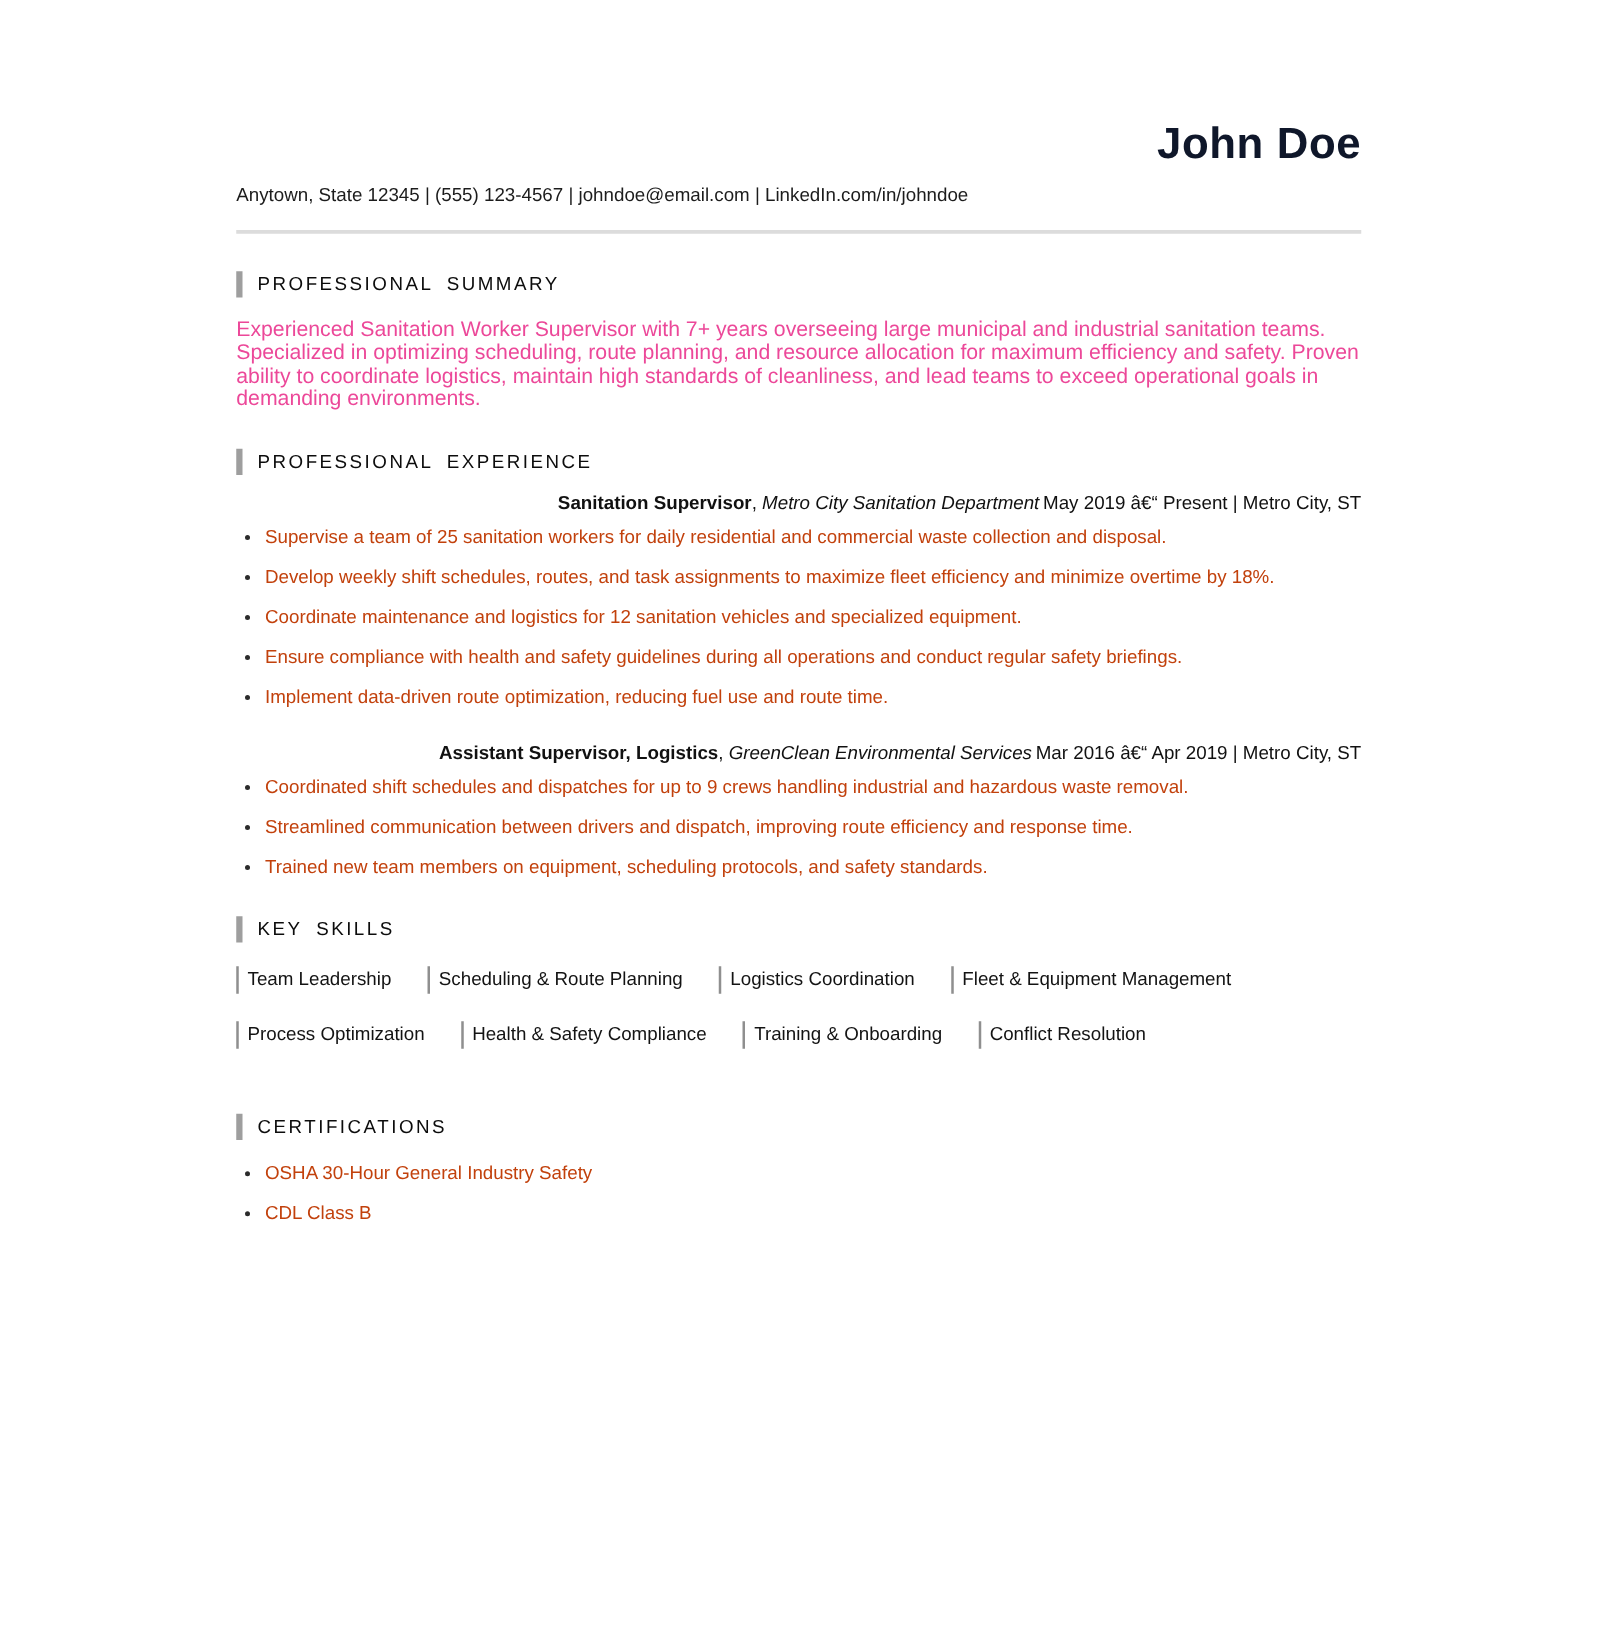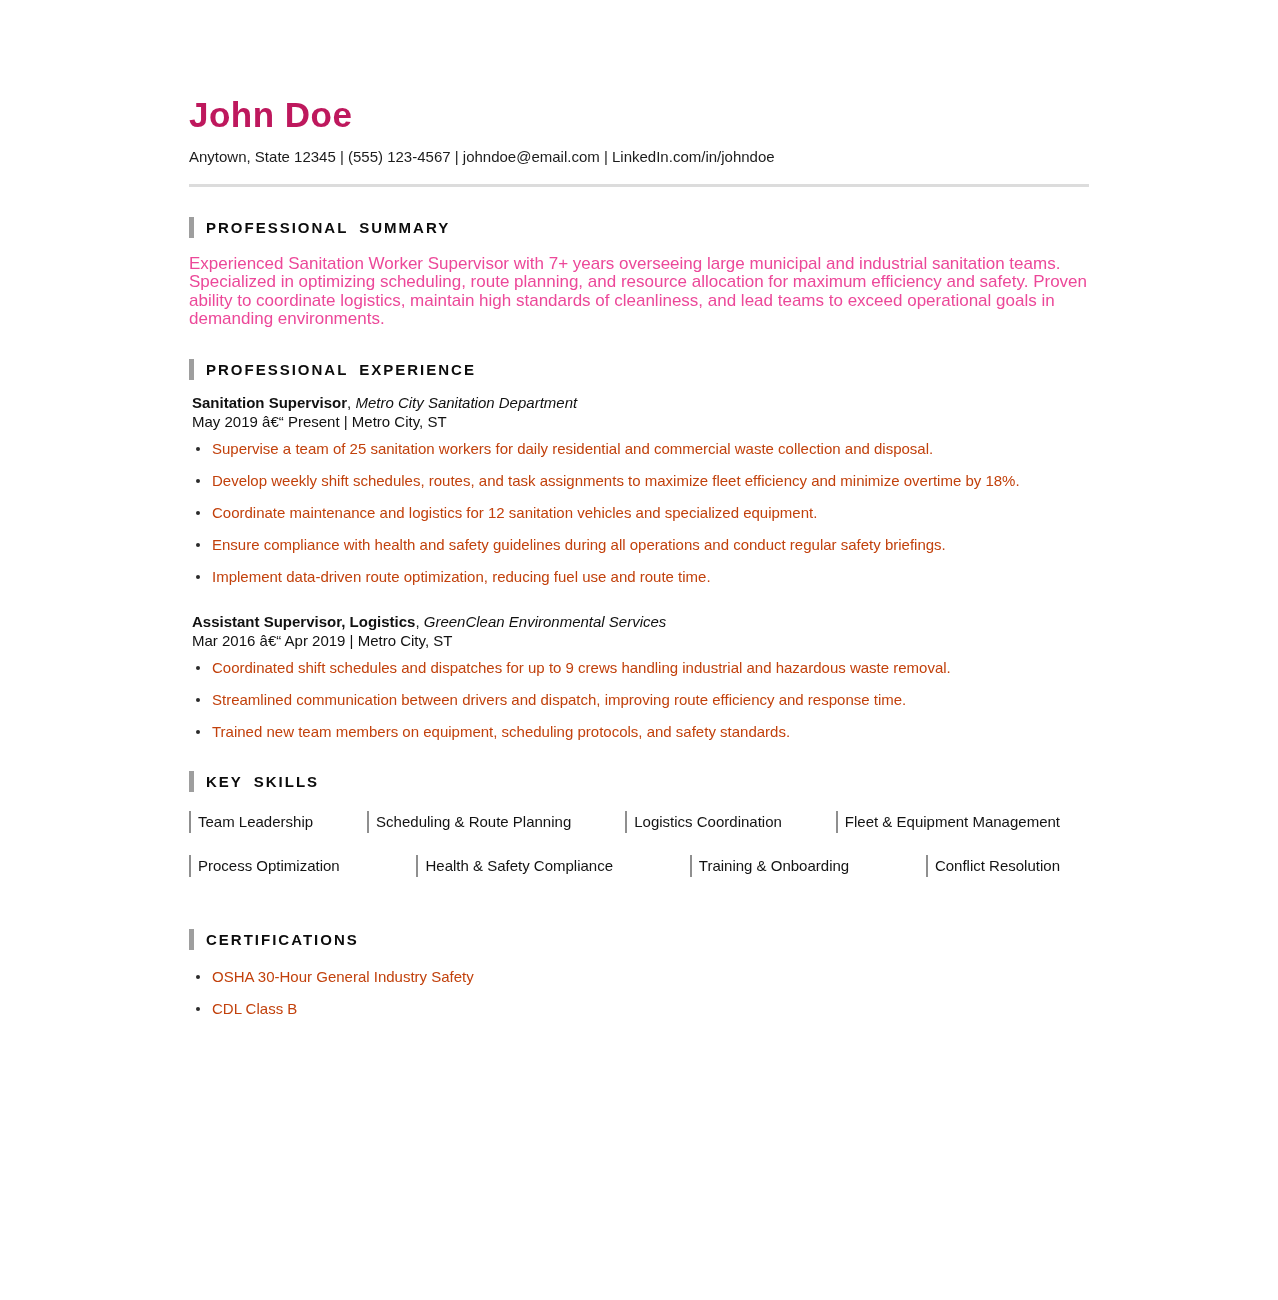--- a/index.html
+++ b/index.html
@@ -20,21 +20,22 @@
     padding: 96px 189px 0 189px;
   }
 
   
   .name {
     margin: 0;
     font-size: 35px;
     font-weight: 700;
     letter-spacing: 0.5px;
     line-height: 1.1;
-    color: #be185d;
+    color: #0f172a;
+    text-align: right;
   }
   .contact {
     margin-top: 13px;
     font-size: 15px;
     color: #1c1c1c;
   }
   .divider {
     border: none;
     height: 3px;
     background: #dcdcdc;
@@ -50,21 +51,21 @@
   }
   .sec-bar {
     width: 5px;
     height: 21px;
     background: #9e9e9e;
     margin-right: 12px;
     flex: 0 0 auto;
   }
   .sec-label {
     font-size: 15px;
-    font-weight: 700;
+    font-weight: 400;
     letter-spacing: 2px;
     word-spacing: 5px;
     color: #0c0c0c;
   }
 
   .summary-text {
     margin: 17px 0 0 0;
     font-size: 17px;
     line-height: 18.5px;
     color: #ec4899;
@@ -72,21 +73,20 @@
 
   
   .job { margin-top: 13px; }
   .job + .job { margin-top: 26px; }
   .job-head {
     display: flex;
     justify-content: flex-end;
     align-items: baseline;
     font-size: 15px;
     line-height: 19px;
-    flex-direction: column;
   }
   .job-title { font-weight: 700; }
   .job-company { font-style: italic; }
   .job-dates { white-space: nowrap; margin-left: 3px; }
 
   ul.bullets {
     list-style: none;
     margin: 9px 0 0 0;
     padding: 0;
   }
@@ -107,21 +107,20 @@
     height: 4px;
     border-radius: 50%;
     background: #2b2b2b;
   }
 
   
   .skills-list {
     display: flex;
     flex-wrap: wrap;
     margin-top: 19px;
-    justify-content: space-between;
   }
   .skill {
     border-left: 2px solid #8f8f8f;
     padding: 2px 0 2px 7px;
     margin: 0 29px 22px 0;
     font-size: 15px;
     line-height: 18px;
     color: #131313;
   }
 

